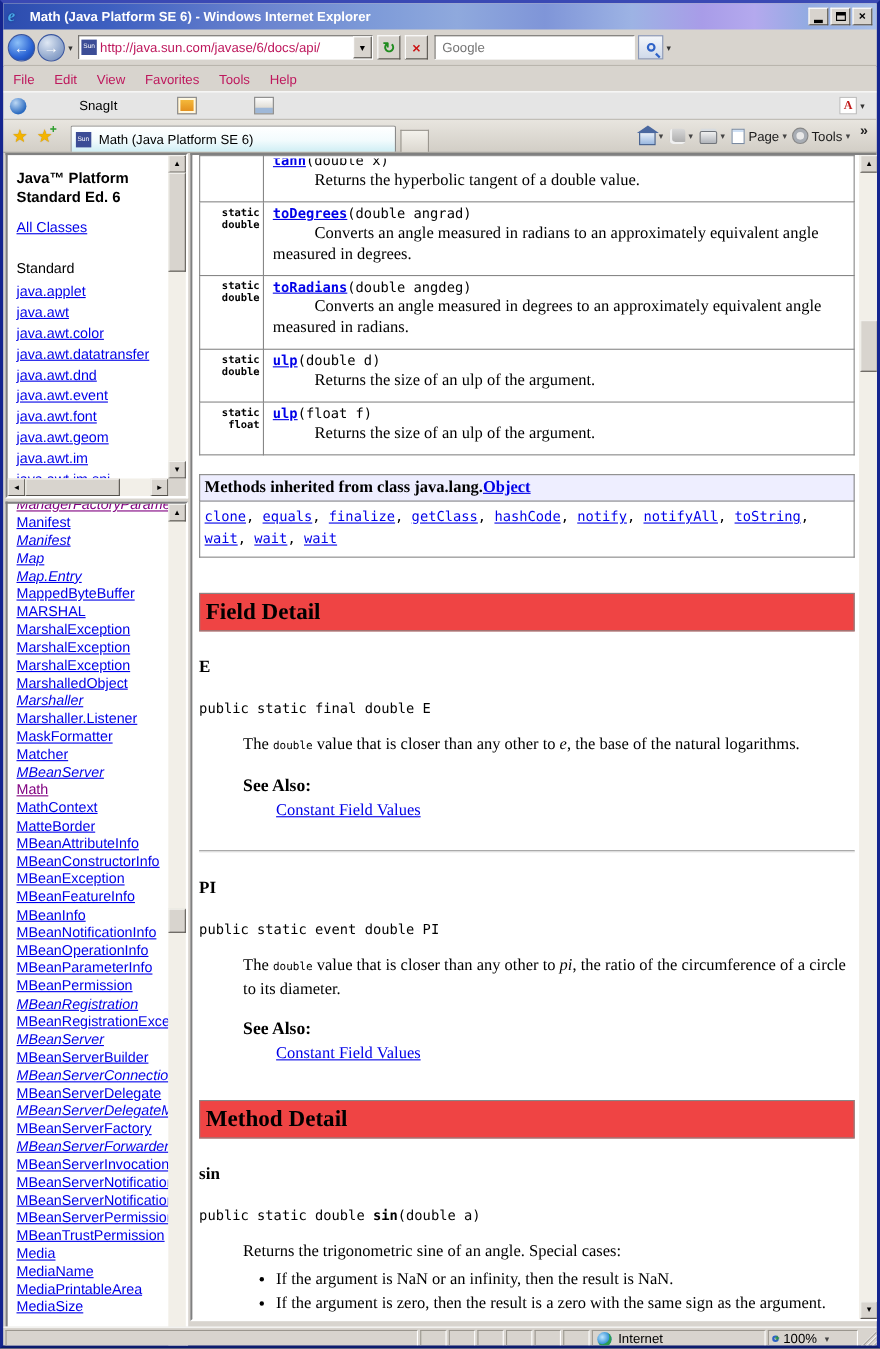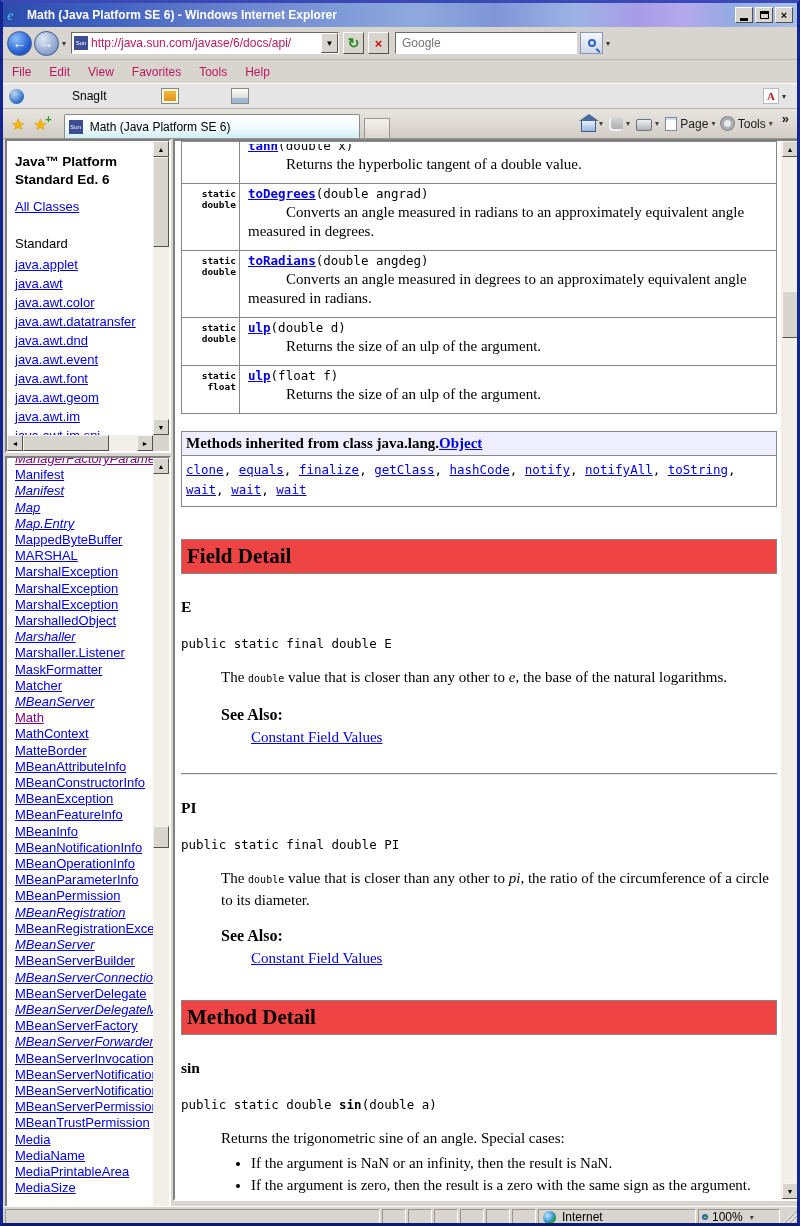--- a/index.html
+++ b/index.html
@@ -418,21 +418,21 @@
               <div class="jd-indent"><span>The </span><code>double</code><span> value that is closer than any other to </span><em>e</em><span>, the base of the natural logarithms.</span></div>
               <div class="jd-indent see-also">
                 <b>See Also:</b>
                 <div class="see-link"><a>Constant Field Values</a></div>
               </div>
               <hr class="field-hr">
             </div>
 
             <div class="field-block">
               <h3 class="member">PI</h3>
-              <pre class="sig">public static final double PI</pre>
+              <pre class="sig">public static event double PI</pre>
               <div class="jd-indent"><span>The </span><code>double</code><span> value that is closer than any other to </span><em>pi</em><span>, the ratio of the circumference of a circle to its diameter.</span></div>
               <div class="jd-indent see-also">
                 <b>See Also:</b>
                 <div class="see-link"><a>Constant Field Values</a></div>
               </div>
 
             </div>
 
         </div>
 

